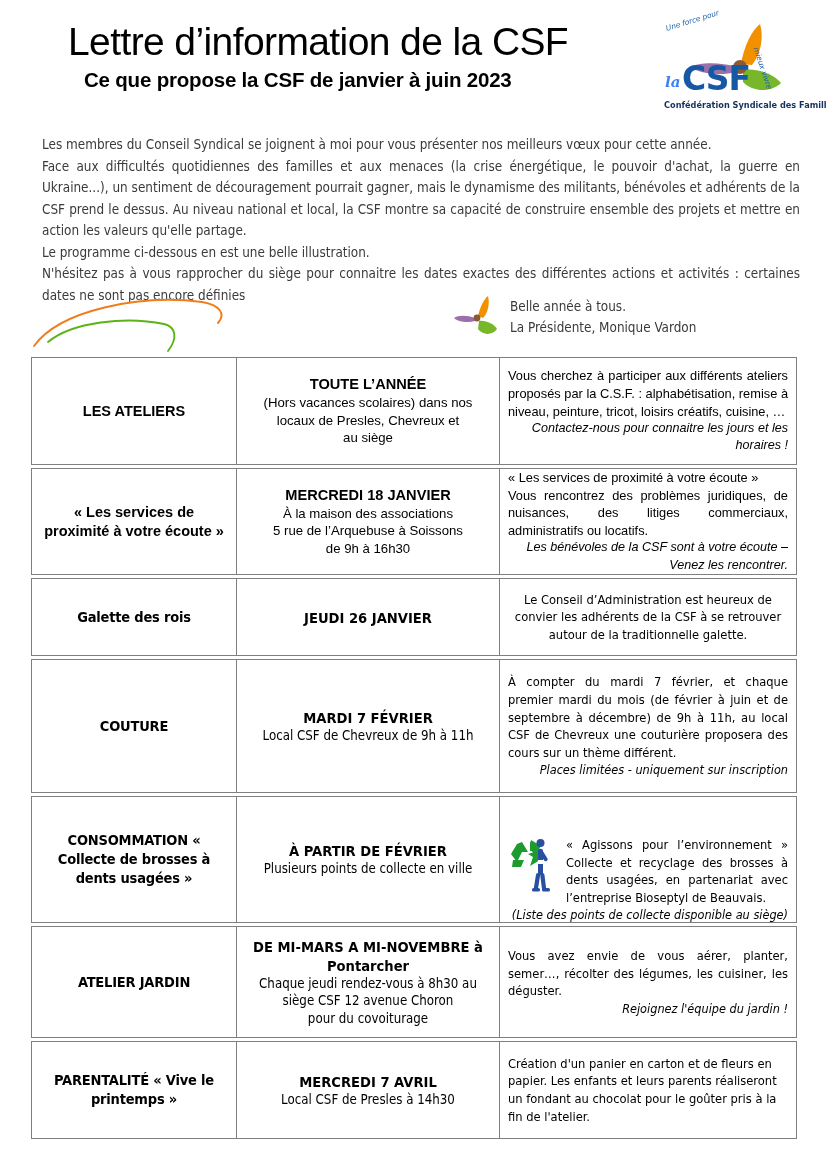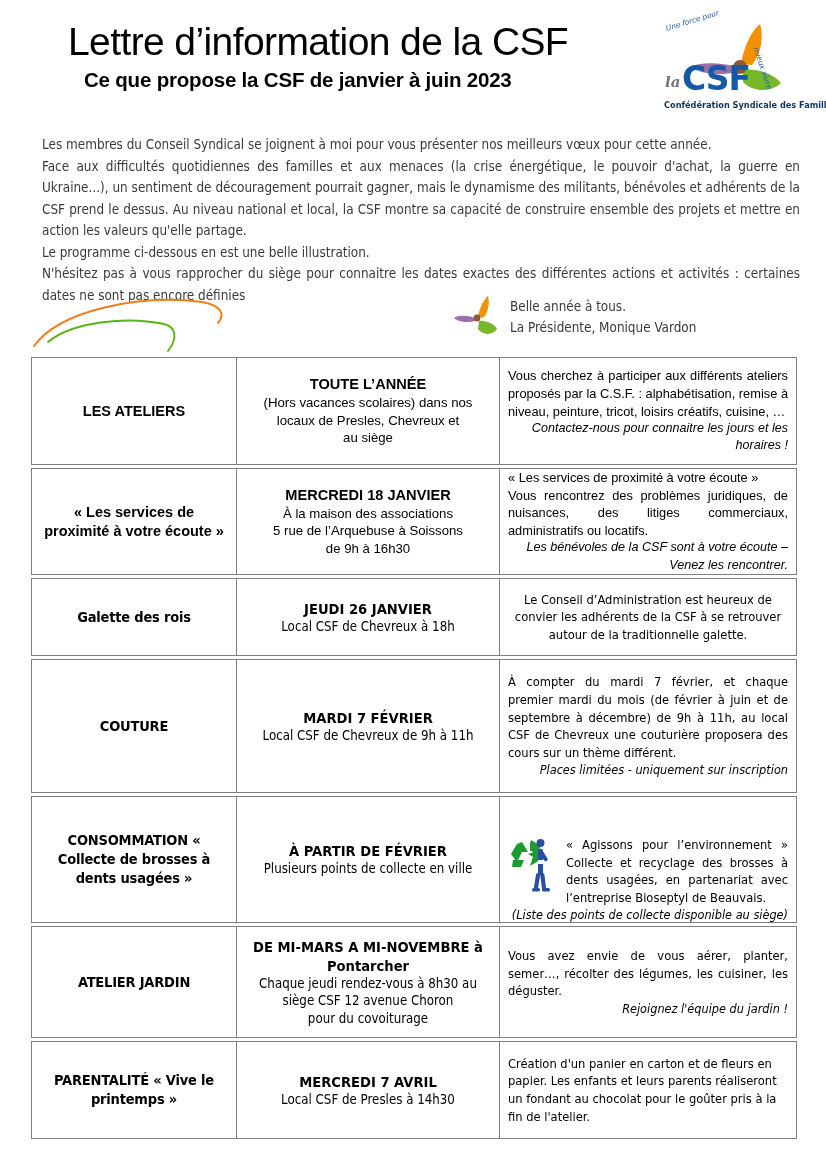--- a/index.html
+++ b/index.html
@@ -93,21 +93,21 @@
     line-height: 1;
   }
   .logo-la {
     position: absolute;
     left: 1px;
     top: 57px;
     font-family: "DejaVu Serif", serif;
     font-size: 15px;
     font-style: italic;
     font-weight: 700;
-    color: #737373;
+    color: #3b82f6;
     line-height: 1;
   }
   .logo-confed {
     position: absolute;
     left: 0px;
     top: 82px;
     font-family: "DejaVu Sans", sans-serif;
     font-size: 8.2px;
     font-weight: 700;
     color: #14325f;
@@ -363,21 +363,20 @@
         <div class="desc-note">Les bénévoles de la CSF sont à votre écoute – Venez les rencontrer.</div>
       </div>
     </div>
 
     <div class="srow" style="height:78px;">
       <div class="cell c1">
         <div class="cat narrow">Galette des rois</div>
       </div>
       <div class="cell c2">
         <div class="when-main cond">JEUDI 26 JANVIER</div>
-        <div class="when-sub cond">Local CSF de Chevreux à 18h</div>
       </div>
       <div class="cell c3">
         <div class="desc cond" style="text-align:center;">Le Conseil d’Administration est heureux de convier les adhérents de la CSF à se retrouver autour de la traditionnelle galette.</div>
       </div>
     </div>
 
     <div class="srow" style="height:134px;">
       <div class="cell c1">
         <div class="cat narrow">COUTURE</div>
       </div>

